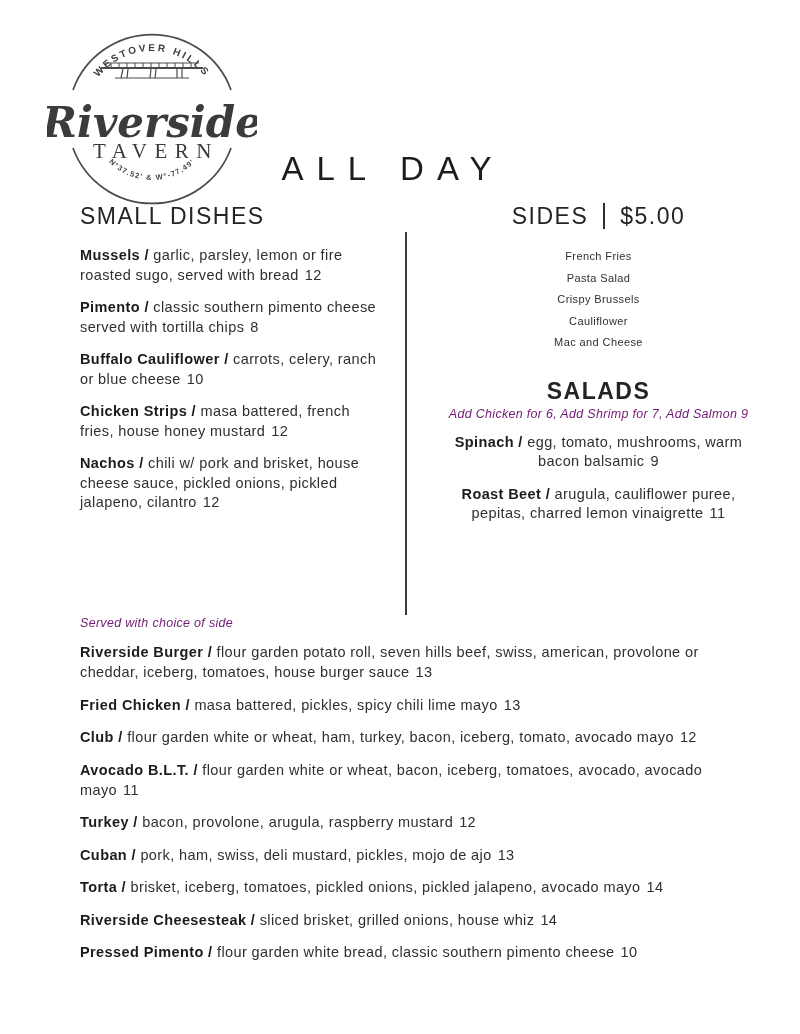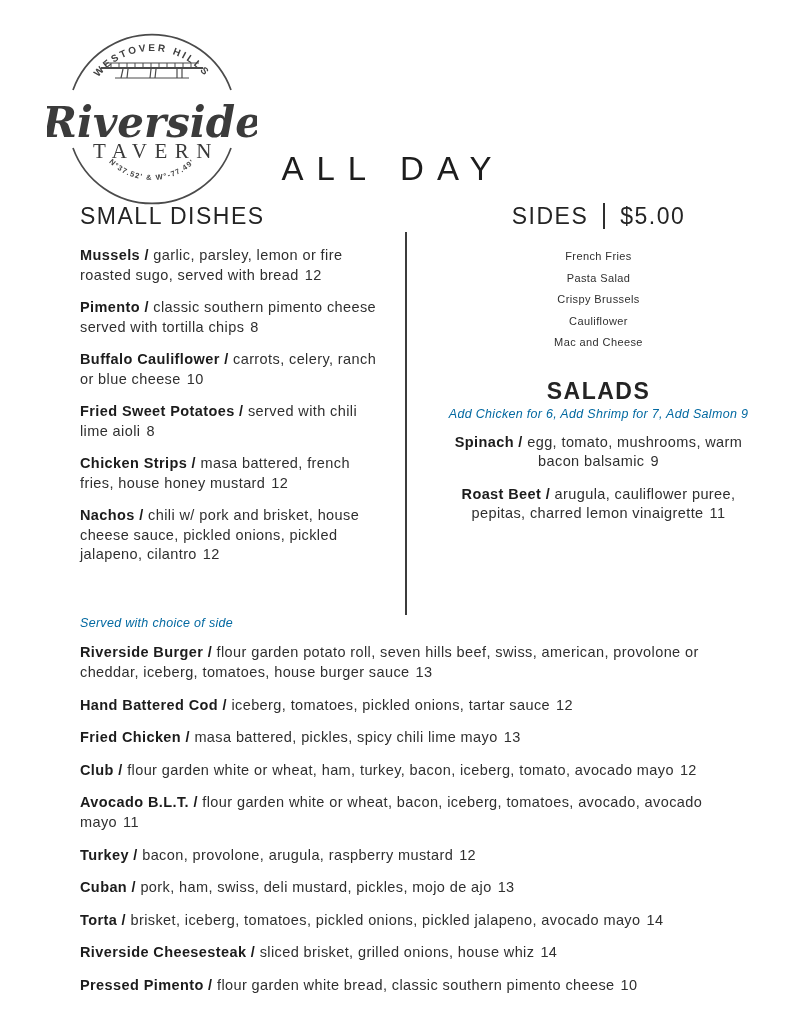--- a/index.html
+++ b/index.html
@@ -43,21 +43,21 @@
   .item {
     font-size:14.5px; line-height:19.5px;
     letter-spacing:0.4px;
     margin-bottom:13px;
     color:#2f2f2f;
   }
   .item b { color:#1c1c1c; font-weight:700; }
   .item .price { margin-left:6px; }
   .note {
     font-style:italic; font-size:12.5px; letter-spacing:0.3px;
-    color:#0369a1; margin-bottom:12px;
+    color:#701a75; margin-bottom:12px;
   }
 
   
   .col-left  { position:absolute; left:80px;  top:203px; width:305px; }
   .col-right { position:absolute; left:446px; top:203px; width:305px;text-align:center; }
   .col-left .sec-header, .col-right .sec-header { margin-bottom:16px; }
   .col-divider {
     position:absolute; left:405px; top:232px;
     width:1.5px; height:383px; background:#3c3c3c;
   }
@@ -138,23 +138,20 @@
     <p class="item">
       <b><span>Mussels</span><span> / </span></b><span>garlic, parsley, lemon or fire roasted sugo, served with bread</span><span class="price">12</span>
     </p>
     <p class="item">
       <b><span>Pimento</span><span> / </span></b><span>classic southern pimento cheese served with tortilla chips</span><span class="price">8</span>
     </p>
     <p class="item">
       <b><span>Buffalo Cauliflower</span><span> / </span></b><span>carrots, celery, ranch or blue cheese</span><span class="price">10</span>
     </p>
     <p class="item">
-      <b><span>Fried Sweet Potatoes</span><span> / </span></b><span>served with chili lime aioli</span><span class="price">8</span>
-    </p>
-    <p class="item">
       <b><span>Chicken Strips</span><span> / </span></b><span>masa battered, french fries, house honey mustard</span><span class="price">12</span>
     </p>
     <p class="item">
       <b><span>Nachos</span><span> / </span></b><span>chili w/ pork and brisket, house cheese sauce, pickled onions, pickled jalapeno, cilantro</span><span class="price">12</span>
     </p>
   </div>
 
   <div class="col-right">
     <div class="sec-header">
       <span>SIDES</span><span class="hdr-pipe"></span><span>$5.00</span>
@@ -178,23 +175,20 @@
     </p>
   </div>
 
   <div class="sandwiches">
     <div class="note">Served with choice of side</div>
 
     <p class="item">
       <b><span>Riverside Burger</span><span> / </span></b><span>flour garden potato roll, seven hills beef, swiss, american, provolone or cheddar, iceberg, tomatoes, house burger sauce</span><span class="price">13</span>
     </p>
     <p class="item">
-      <b><span>Hand Battered Cod</span><span> / </span></b><span>iceberg, tomatoes, pickled onions, tartar sauce</span><span class="price">12</span>
-    </p>
-    <p class="item">
       <b><span>Fried Chicken</span><span> / </span></b><span>masa battered, pickles, spicy chili lime mayo</span><span class="price">13</span>
     </p>
     <p class="item">
       <b><span>Club</span><span> / </span></b><span>flour garden white or wheat, ham, turkey, bacon, iceberg, tomato, avocado mayo</span><span class="price">12</span>
     </p>
     <p class="item">
       <b><span>Avocado B.L.T.</span><span> / </span></b><span>flour garden white or wheat, bacon, iceberg, tomatoes, avocado, avocado mayo</span><span class="price">11</span>
     </p>
     <p class="item">
       <b><span>Turkey</span><span> / </span></b><span>bacon, provolone, arugula, raspberry mustard</span><span class="price">12</span>

